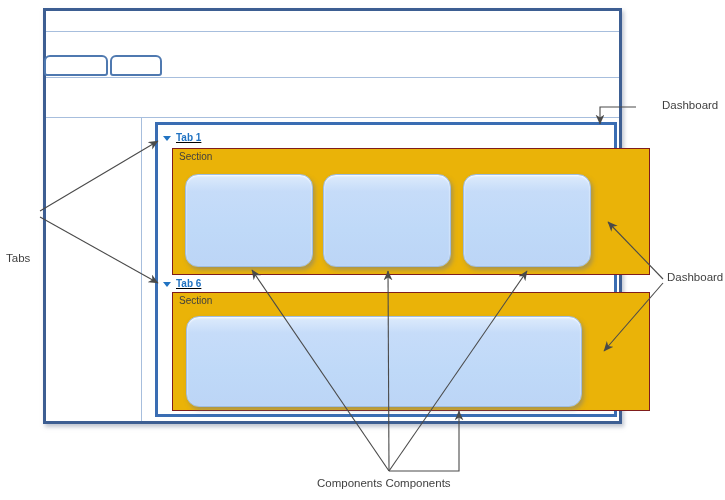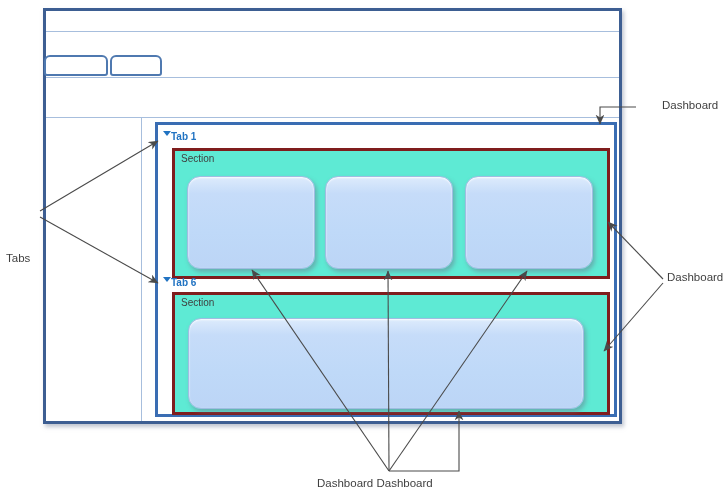--- a/index.html
+++ b/index.html
@@ -23,28 +23,28 @@
     border:2px solid #4f79b0;border-radius:6px 6px 3px 3px;box-sizing:border-box;
   }
   .file-tab.t1{left:-2px;width:64px;}
   .file-tab.t2{left:64px;width:52px;}
 
   
   .dashboard{
     position:absolute;left:109px;top:111px;width:456px;height:289px;
     border:3px solid #3a6db3;background:#fff;
   }
-  .dash-tab-row{position:absolute;left:5px;display:flex;height:14px;}
+  .dash-tab-row{position:absolute;left:5px;display:flex;align-items:center;gap:5px;height:14px;text-decoration:underline;}
   .dash-tab-row.r1{top:6px;}
   .dash-tab-row.r2{top:152px;}
   .caret{width:0;height:0;border-left:4px solid transparent;border-right:4px solid transparent;
          border-top:5px solid #2173c2;}
   .dash-tab-label{font-size:10px;font-weight:bold;color:#2173c2;line-height:12px;}
 
-  .section{position:absolute;left:14px;width:432px;border:3px solid #7f1d1d;background:#5eead4;box-sizing:content-box;}
+  .section{position:absolute;left:14px;width:432px;border:1px solid #7f1d1d;background:#eab308;box-sizing:content-box;padding-left:44px;}
   .section.s1{top:23px;height:125px;}
   .section.s2{top:167px;height:117px;}
   .section-label{position:absolute;left:6px;top:2px;font-size:10px;color:#3f3f3f;}
 
   .component{
     position:absolute;border:1px solid #9fbde2;border-radius:13px;
     background:linear-gradient(180deg,#ddebfc 0%,#c6dcf9 18%,#bfd9f8 60%,#bcd5f6 100%);
     box-shadow:2px 3px 4px rgba(110,120,140,.5), inset 0 1px 2px rgba(255,255,255,.9);
     box-sizing:border-box;
   }
@@ -104,21 +104,21 @@
         <span class="section-label">Section</span>
         <div class="component big"></div>
       </div>
 
     </div>
   </div>
 
   <div class="anno tabs">Tabs</div>
   <div class="anno dash">Dashboard</div>
   <div class="anno sections">Dashboard</div>
-  <div class="anno comps">Dashboard Dashboard</div>
+  <div class="anno comps">Components Components</div>
 
   <svg class="arrows" width="725" height="500" viewBox="0 0 725 500">
     <defs>
       <marker id="ah" markerWidth="11" markerHeight="9" refX="8.5" refY="4" orient="auto">
         <path d="M0,0 L9,4 L0,8 L2.6,4 Z" fill="#4a4a4a"></path>
       </marker>
     </defs>
     <g stroke="#4a4a4a" stroke-width="1.1" fill="none">
 
       <line x1="40" y1="211" x2="158" y2="141" marker-end="url(#ah)"></line>

